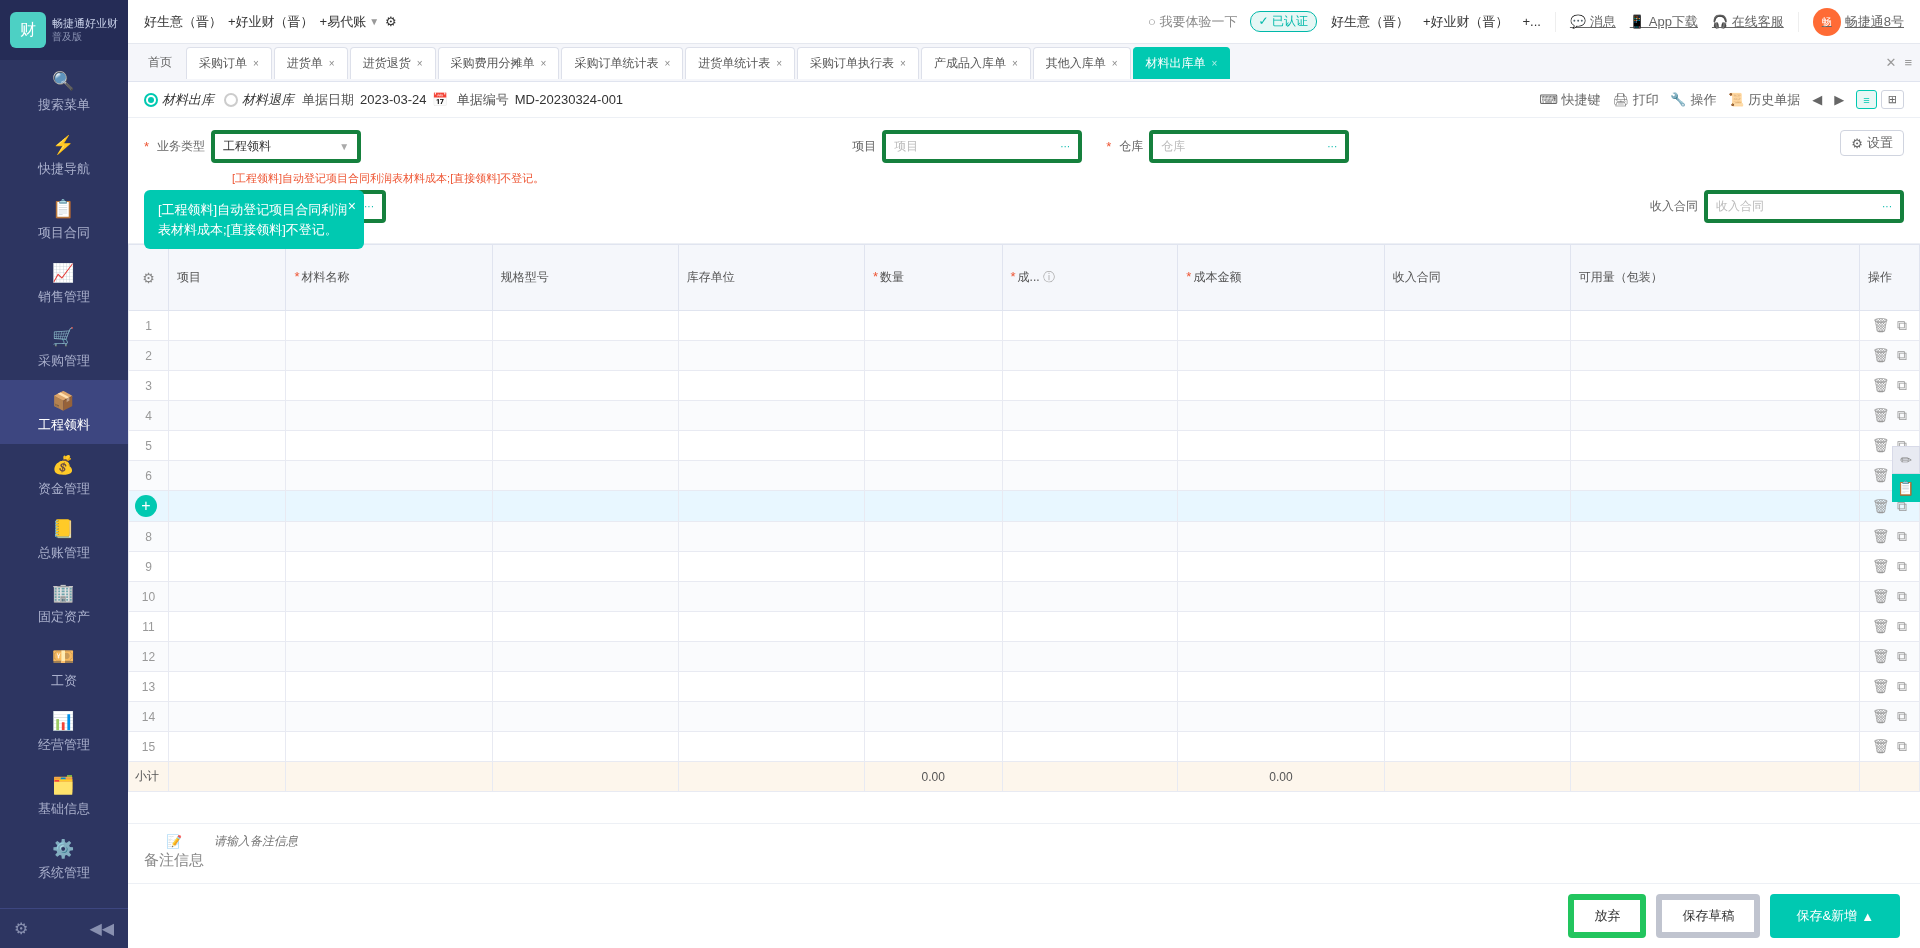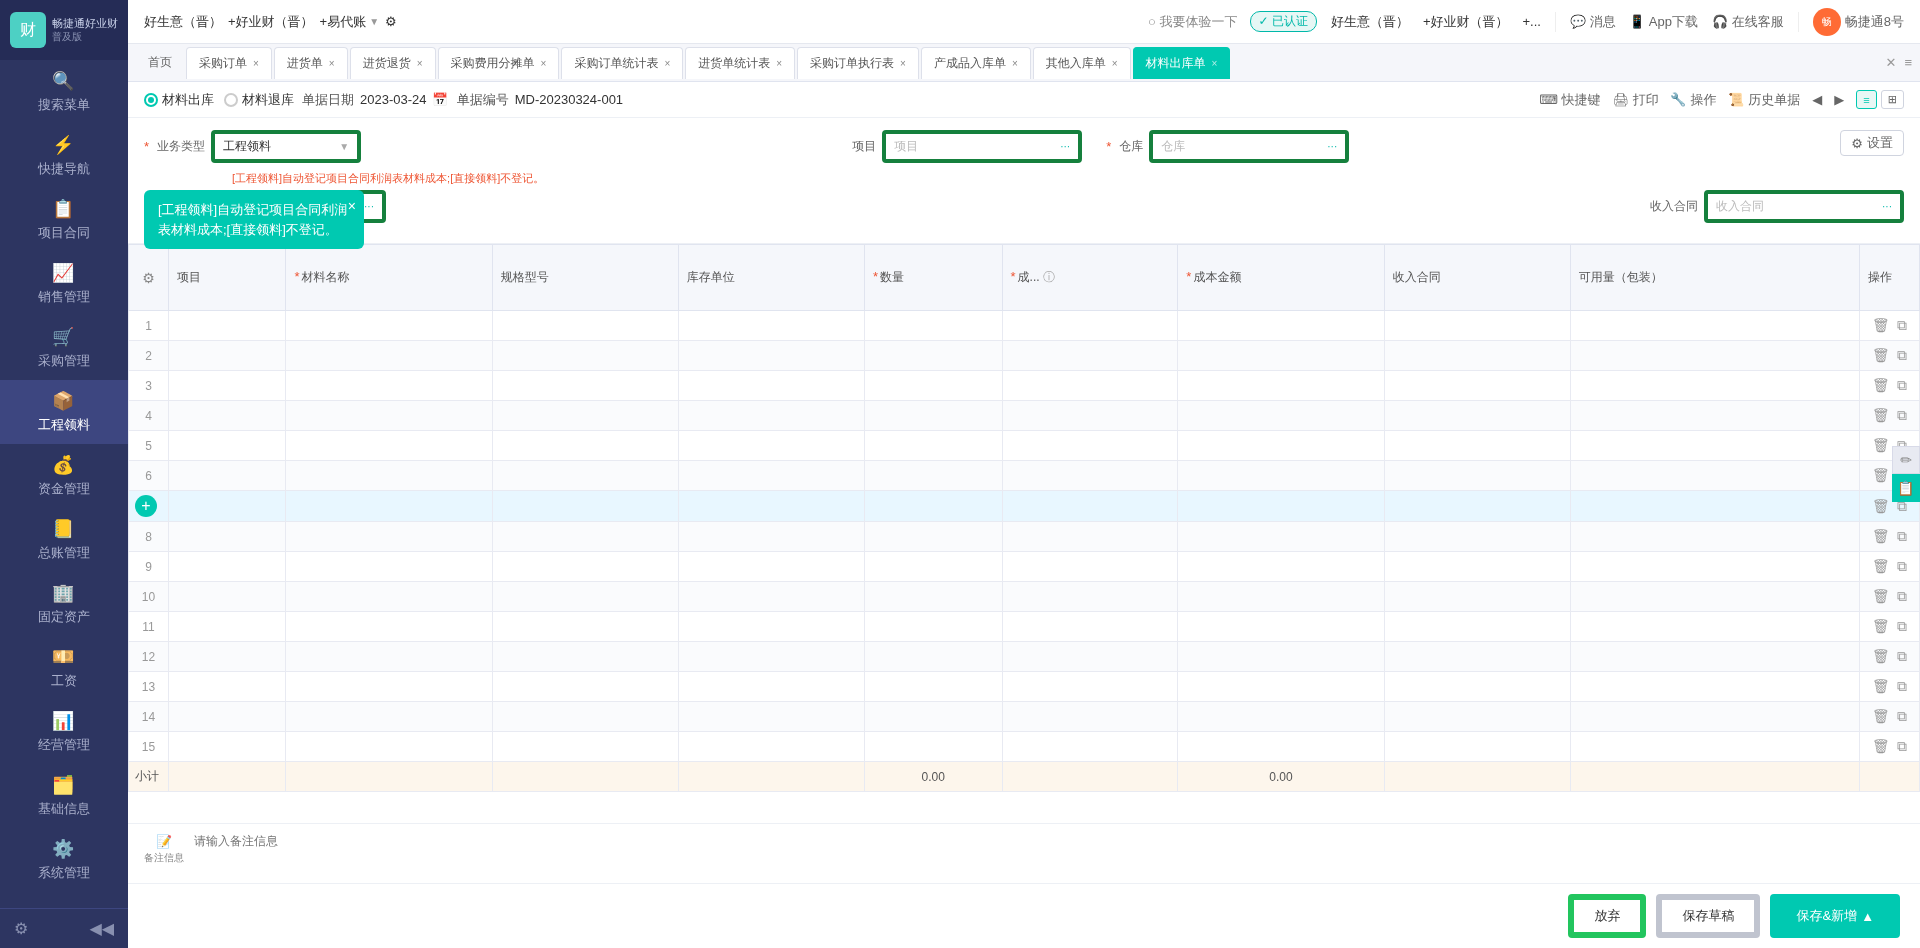--- a/index.html
+++ b/index.html
@@ -19,39 +19,39 @@
 
     
     .main { flex: 1; display: flex; flex-direction: column; overflow: hidden; }
 
     
     .topbar { background: #fff; display: flex; align-items: center; padding: 0 16px; height: 44px; border-bottom: 1px solid #e5e8ef; gap: 12px; flex-shrink: 0; }
     .topbar-nav { display: flex; align-items: center; gap: 6px; flex: 1; overflow: hidden; }
     .topbar-nav-item { font-size: 13px; color: #333; cursor: pointer; white-space: nowrap; display: flex; align-items: center; gap: 3px; }
     .topbar-nav-item .arrow { color: #999; font-size: 10px; }
     .topbar-right { display: flex; align-items: center; gap: 14px; color: #666; font-size: 12px; flex-shrink: 0; }
-    .topbar-right-item { display: flex; align-items: center; gap: 4px; cursor: pointer; }
+    .topbar-right-item { display: flex; align-items: center; gap: 4px; cursor: pointer; text-decoration: underline; }
     .certified-badge { background: #e6f7f5; color: #00b8a9; border: 1px solid #00b8a9; border-radius: 10px; padding: 1px 8px; font-size: 12px; }
 
     
     .tabbar { background: #f5f6fa; border-bottom: 1px solid #e0e4ef; display: flex; align-items: center; padding: 0 8px; height: 38px; flex-shrink: 0; overflow: hidden; gap: 2px; }
     .tab { display: flex; align-items: center; gap: 4px; padding: 4px 12px; border-radius: 4px 4px 0 0; background: #fff; border: 1px solid #dde0ea; border-bottom: none; cursor: pointer; white-space: nowrap; font-size: 12px; color: #555; height: 32px; }
     .tab.active { background: #00c9b1; color: #fff; border-color: #00c9b1; }
     .tab .close { font-size: 10px; opacity: 0.7; margin-left: 2px; }
     .tab-first { background: #f5f6fa; border: none; color: #666; }
     .tabbar-actions { margin-left: auto; display: flex; align-items: center; gap: 8px; color: #999; }
 
     
     .content { flex: 1; display: flex; flex-direction: column; overflow: hidden; background: #fff; }
 
     
     .toolbar { display: flex; align-items: center; padding: 8px 16px; border-bottom: 1px solid #edf0f5; gap: 16px; flex-shrink: 0; background: #fff; }
     .toolbar-left { display: flex; align-items: center; gap: 8px; }
     .radio-group { display: flex; align-items: center; gap: 10px; }
-    .radio-item { display: flex; align-items: center; gap: 4px; cursor: pointer; color: #333; }
+    .radio-item { display: flex; align-items: center; gap: 4px; cursor: pointer; color: #333; font-style: italic; }
     .radio-dot { width: 14px; height: 14px; border-radius: 50%; border: 2px solid #ccc; display: flex; align-items: center; justify-content: center; }
     .radio-dot.checked { border-color: #00c9b1; }
     .radio-dot.checked::after { content: ''; width: 6px; height: 6px; background: #00c9b1; border-radius: 50%; }
     .toolbar-field { display: flex; align-items: center; gap: 6px; color: #555; }
     .toolbar-val { color: #333; font-weight: 500; }
     .toolbar-right { margin-left: auto; display: flex; align-items: center; gap: 12px; color: #666; font-size: 12px; }
     .toolbar-right-btn { display: flex; align-items: center; gap: 4px; cursor: pointer; }
 
     
     .form-area { padding: 12px 16px; border-bottom: 1px solid #edf0f5; background: #fff; flex-shrink: 0; }
@@ -75,22 +75,22 @@
     .data-table tr.active-row td { background: #e8f7ff; }
     .data-table .row-num { color: #999; text-align: center; width: 30px; }
     .col-ops { width: 60px; text-align: center; }
     .op-btn { background: none; border: none; cursor: pointer; color: #999; font-size: 14px; padding: 2px; }
     .plus-btn { width: 22px; height: 22px; background: #00c9b1; color: #fff; border-radius: 50%; display: flex; align-items: center; justify-content: center; font-size: 16px; cursor: pointer; border: none; }
     .subtotal-row td { background: #fdf6ec !important; font-weight: 500; color: #555; }
 
     
     .notes-area { border-top: 1px solid #edf0f5; padding: 10px 16px; display: flex; align-items: flex-start; gap: 10px; flex-shrink: 0; min-height: 60px; background: #fff; }
     .notes-icon { color: #00c9b1; font-size: 20px; display: flex; flex-direction: column; align-items: center; }
-    .notes-label { font-size: 10px; color: #888; margin-top: 2px; }
-    .notes-input { flex: 1; border: none; outline: none; color: #bbb; font-size: 12px; background: transparent; }
+    .notes-label { font-size: 15px; color: #888; margin-top: 2px; }
+    .notes-input { flex: 1; border: none; outline: none; color: #bbb; font-size: 12px; background: transparent; font-style: italic; }
 
     
     .footer { border-top: 1px solid #edf0f5; padding: 10px 20px; display: flex; justify-content: flex-end; gap: 10px; background: #fff; flex-shrink: 0; }
     .btn { padding: 7px 20px; border-radius: 4px; font-size: 13px; cursor: pointer; border: 6px solid #22c55e; }
     .btn-default { background: #fff; color: #333; }
     .btn-outline { background: #fff; color: #333; border-color: #c0c4cf; }
     .btn-primary { background: #00c9b1; color: #fff; border-color: #00c9b1; display: flex; align-items: center; gap: 4px; }
 
     
     .side-panel { position: fixed; right: 0; top: 50%; transform: translateY(-50%); display: flex; flex-direction: column; gap: 0; background: transparent; z-index: 50; }

